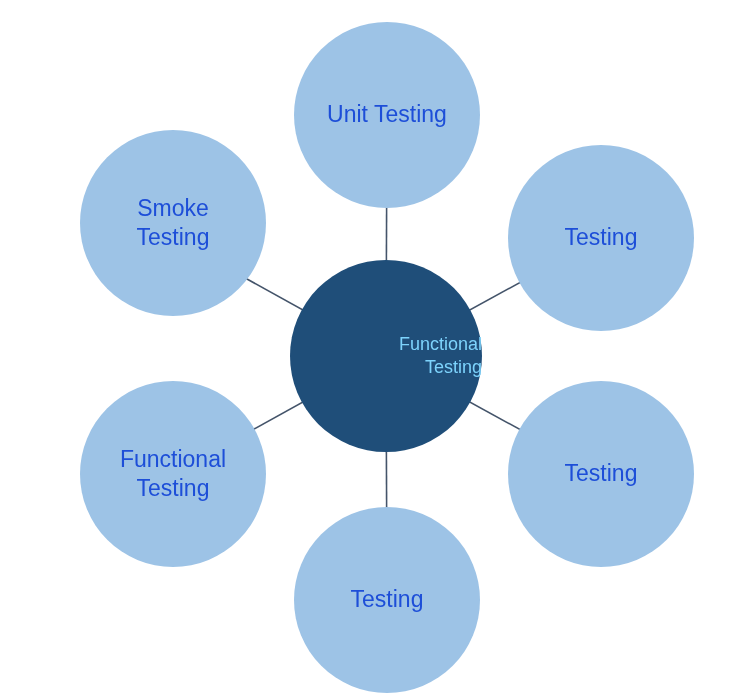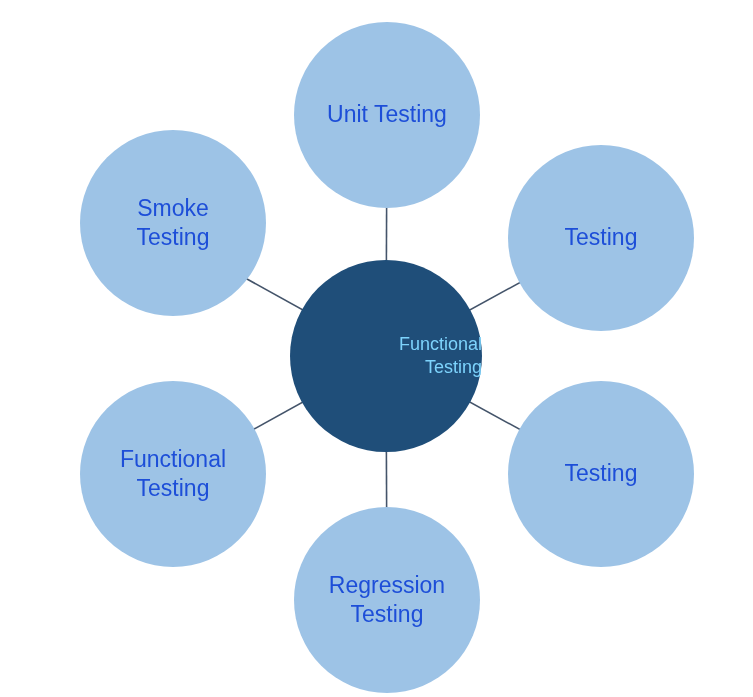--- a/index.html
+++ b/index.html
@@ -83,21 +83,20 @@
 
   <div class="node sat pos-integration">
     <div>Testing</div>
   </div>
 
   <div class="node sat pos-system">
     <div>Testing</div>
   </div>
 
   <div class="node sat pos-regression">
-    <div>Regression</div>
     <div>Testing</div>
   </div>
 
   <div class="node sat pos-acceptance">
     <div>Functional</div>
     <div>Testing</div>
   </div>
 
   <div class="node sat pos-smoke">
     <div>Smoke</div>

